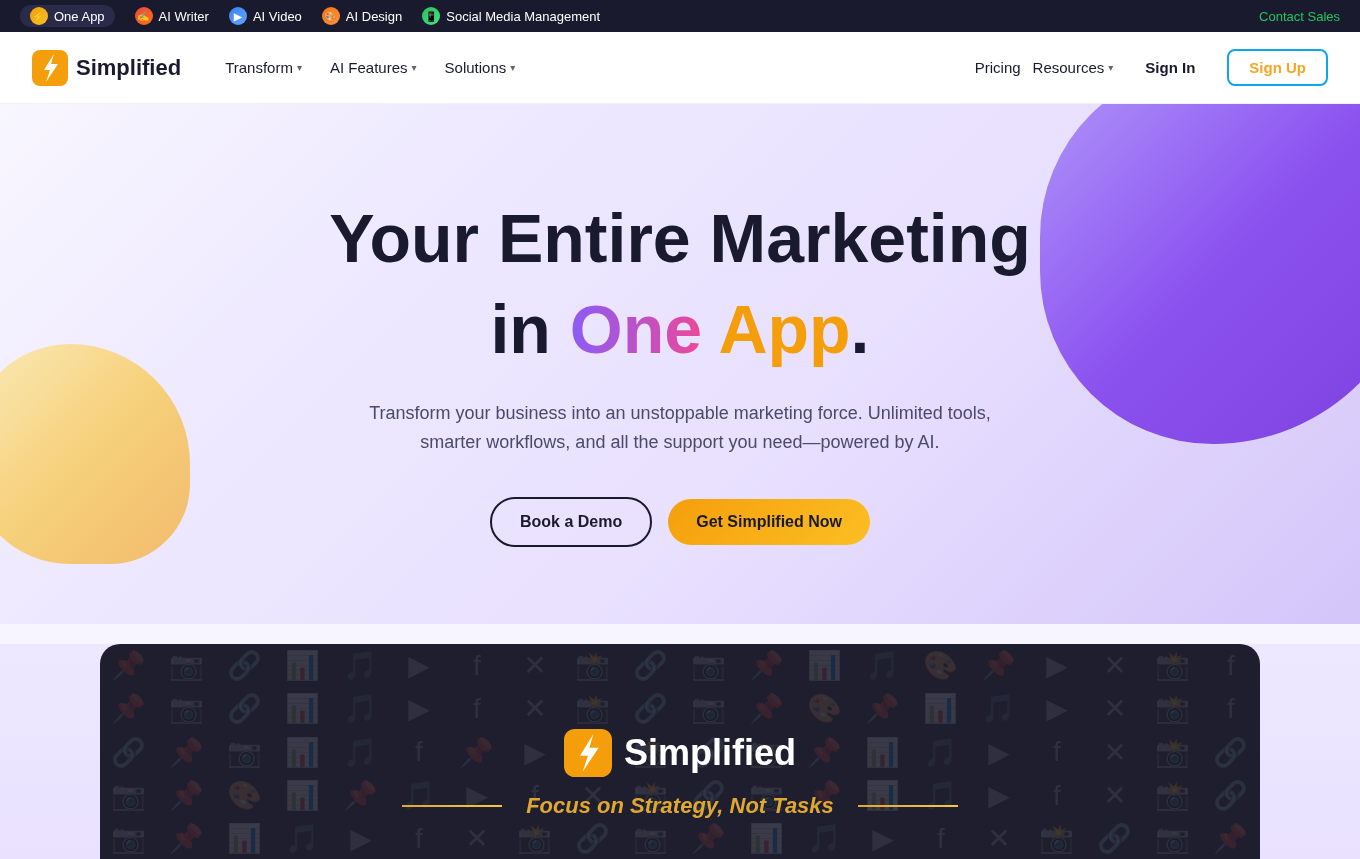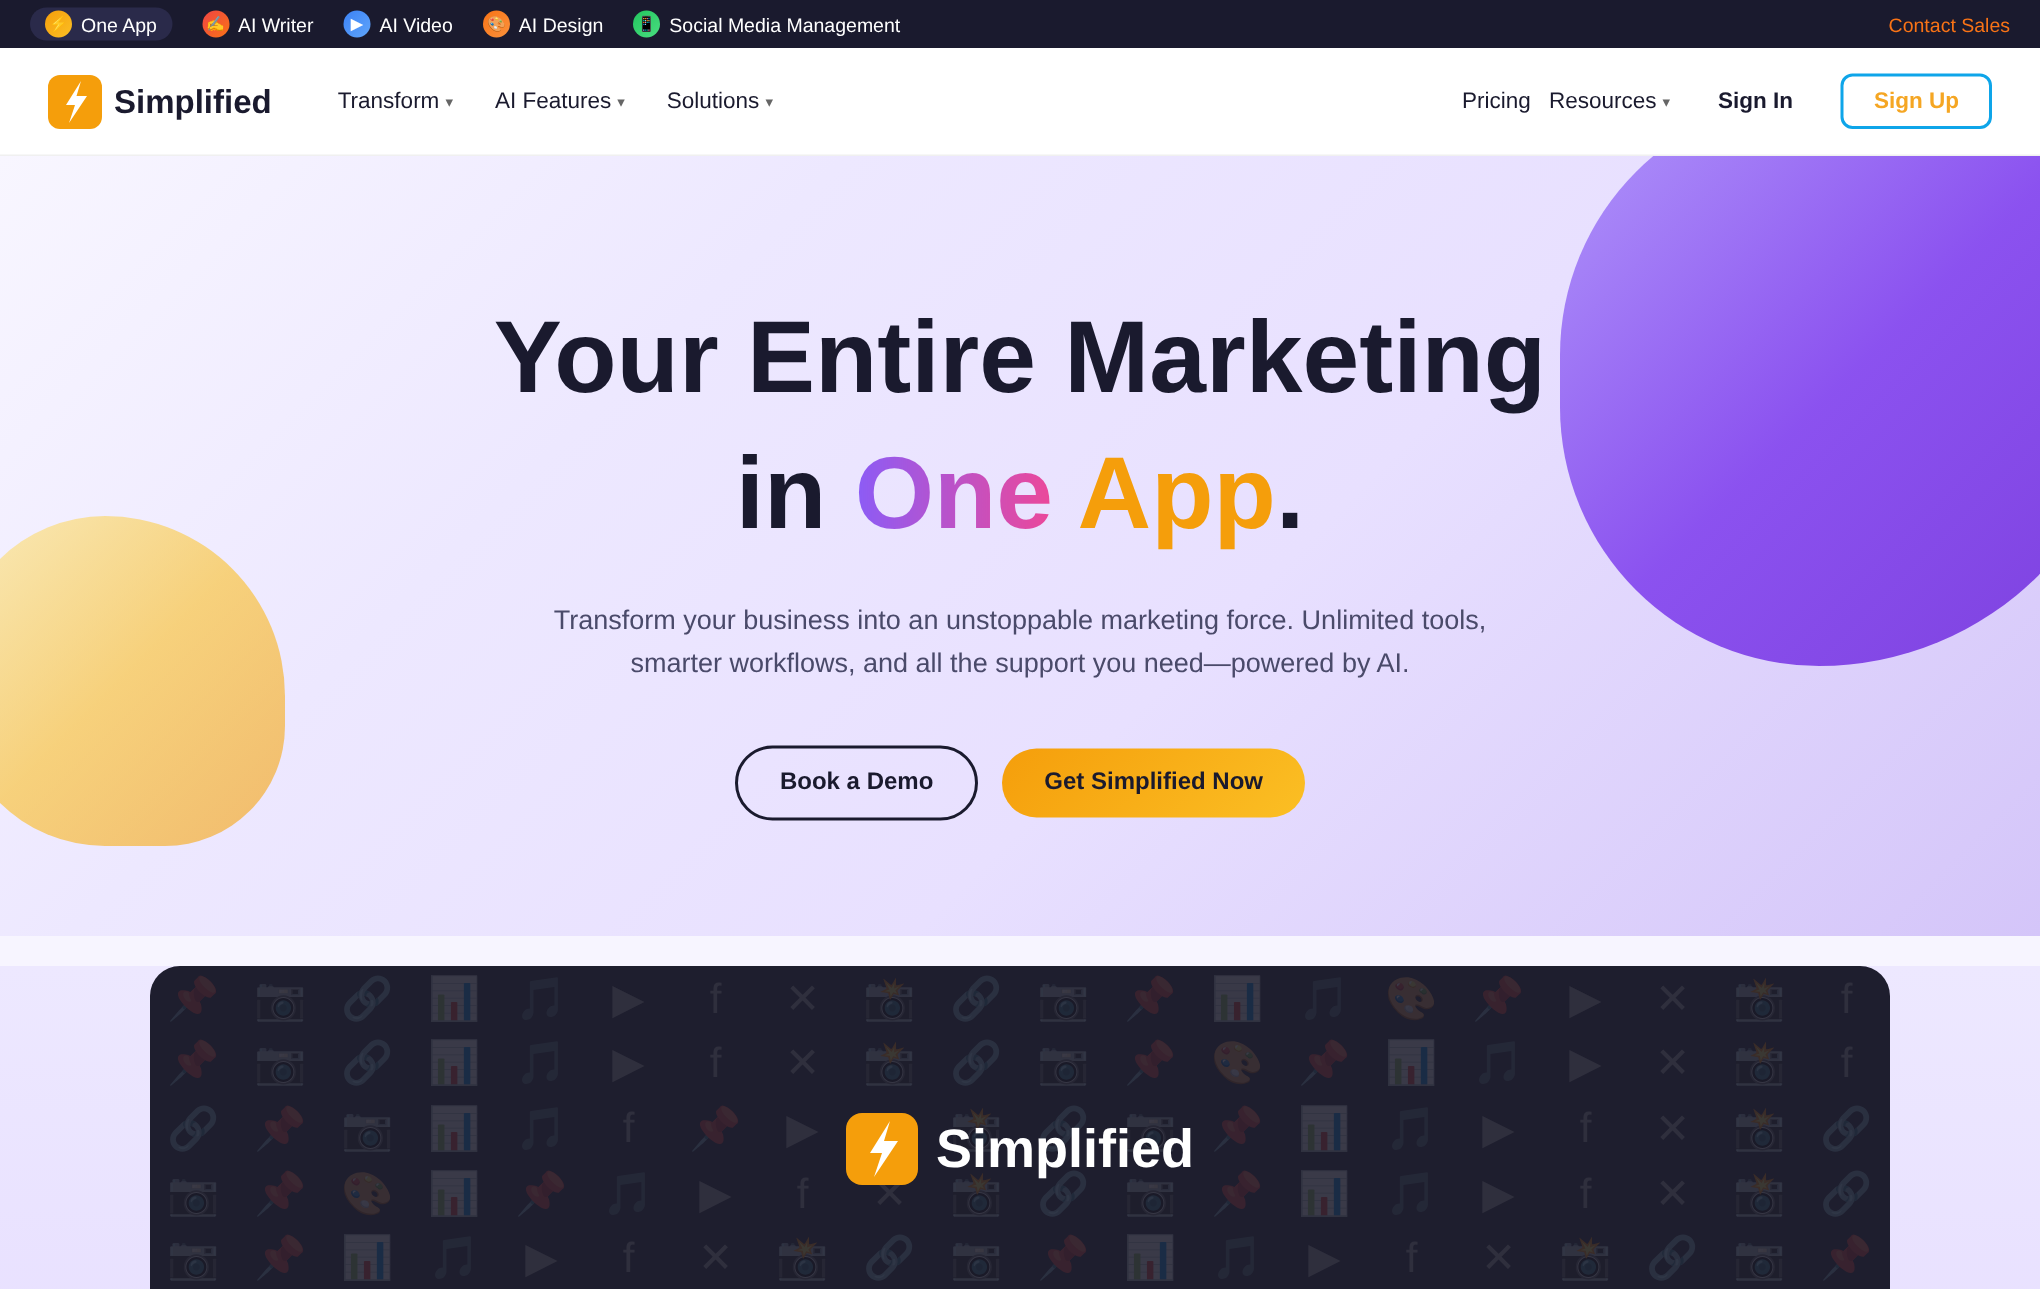--- a/index.html
+++ b/index.html
@@ -15,21 +15,21 @@
       gap: 24px;
     }
     .top-bar-left { display: flex; align-items: center; gap: 20px; }
     .top-bar-item {
       display: flex; align-items: center; gap: 6px;
       color: #fff; font-size: 13px; cursor: pointer;
       text-decoration: none;
     }
     .top-bar-item.active { background: #2a2a4a; border-radius: 20px; padding: 2px 10px; }
     .top-bar-right { margin-left: auto; }
-    .top-bar-right a { color: #f97316; font-size: 13px; text-decoration: none; }
+    .top-bar-right a { color: #22c55e; font-size: 13px; text-decoration: none; }
     .icon-circle {
       width: 18px; height: 18px; border-radius: 50%;
       display: inline-flex; align-items: center; justify-content: center;
       font-size: 10px; color: #fff; font-weight: bold; flex-shrink: 0;
     }
 
     
     .navbar {
       background: #fff;
       height: 72px;
@@ -409,15 +409,20 @@
 
       </div>
 
       <div class="dark-card-logo">
         <svg width="48" height="48" viewBox="0 0 36 36" fill="none">
           <rect width="36" height="36" rx="8" fill="#f59e0b"></rect>
           <polygon points="22,4 12,20 18,20 14,32 26,14 19,14" fill="white"></polygon>
         </svg>
         <span class="dark-card-logo-text">Simplified</span>
       </div>
+      <div class="dark-card-focus">
+        <span></span>
+        <span>Focus on Strategy, Not Tasks</span>
+        <span></span>
+      </div>
     </div>
   </div>
 </section>
 
 </body></html>

